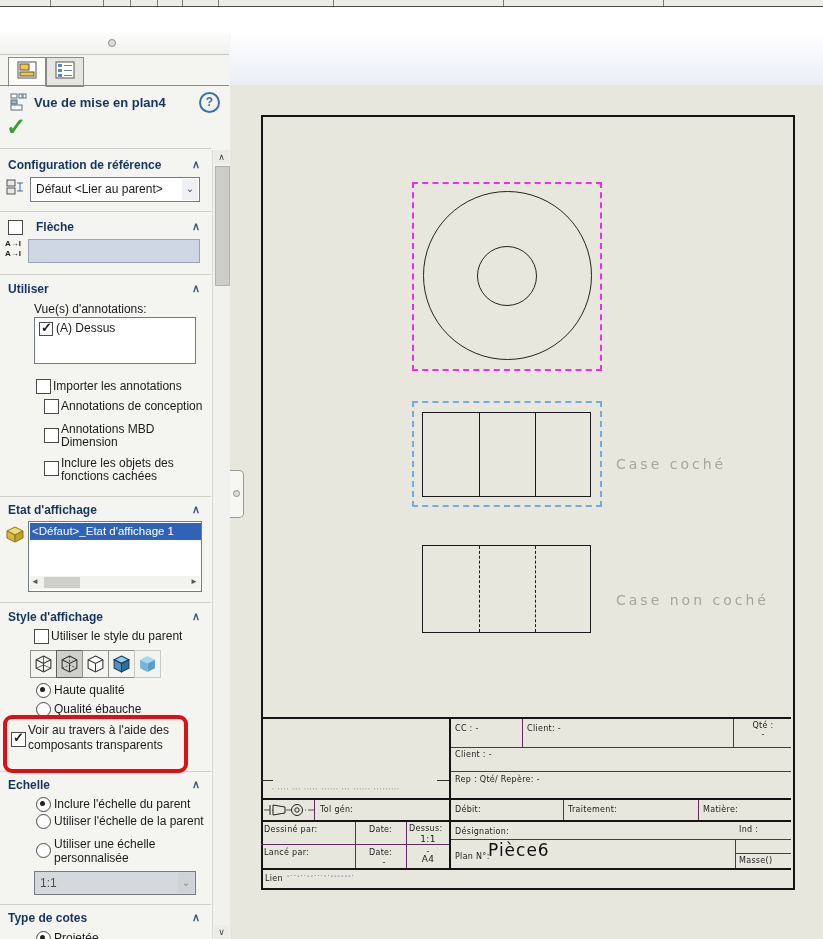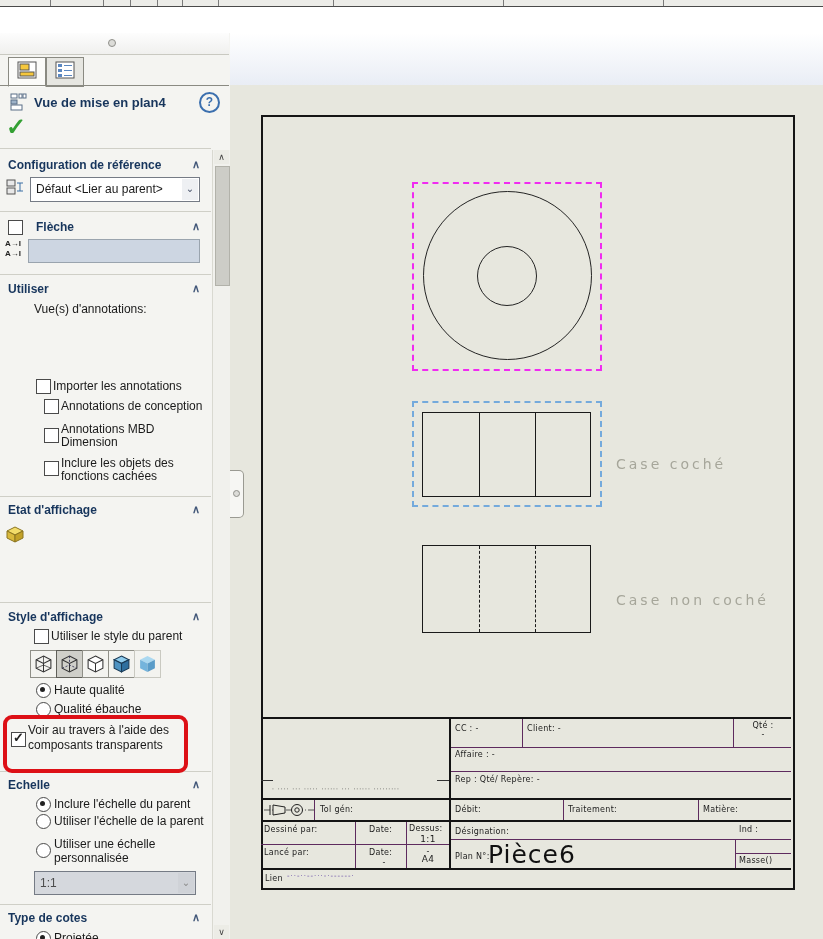--- a/index.html
+++ b/index.html
@@ -49,21 +49,21 @@
   .circle{position:absolute;border:1.4px solid #242424;border-radius:50%}
   .draw-rect{position:absolute;border:1.5px solid #1a1a1a}
   .vline-solid{position:absolute;width:1.5px;background:#1a1a1a}
   .vline-dash{position:absolute;width:0;border-left:1.5px dashed #1a1a1a}
   .case-label{position:absolute;font-size:14px;letter-spacing:3px;color:#a6a69a;font-family:"DejaVu Sans",sans-serif;white-space:nowrap}
   
   #tblock{position:absolute;left:31px;top:684px;width:530px;height:171px;border-top:2px solid #141414}
   .thin{position:absolute;background:#5e2b5e}
   .thick{position:absolute;background:#141414}
   .tbt{position:absolute;font-size:8px;color:#1c1c1c;letter-spacing:.3px;white-space:nowrap;font-family:"DejaVu Sans",sans-serif}
-  .tbt-big{position:absolute;font-size:25px;color:#101010;letter-spacing:1px;white-space:nowrap;font-family:"DejaVu Sans",sans-serif}
+  .tbt-big{position:absolute;font-size:17px;color:#101010;letter-spacing:1px;white-space:nowrap;font-family:"DejaVu Sans",sans-serif}
   .tbt-tiny{position:absolute;font-size:6px;color:#44334a;letter-spacing:1px;white-space:nowrap;font-family:"DejaVu Sans",sans-serif}
   .ctick{position:absolute;height:1px;background:#333;width:12px}
 </style>
 </head>
 <body>
 
 <div id="screen">
 
   <div class="abs" id="toolbar-strip">
     <div class="tb-tick" style="left:50px"></div>
@@ -145,20 +145,24 @@
     <div class="abs" style="left:5px;top:206px;font-size:8px;font-weight:bold;color:#222;line-height:10px">
       <div>A→I</div>
         <div>A→I</div>
     </div>
     <div class="abs" style="left:28px;top:206px;width:170px;height:22px;background:#cdd6e2;border:1px solid #9aa4ae"></div>
     <div class="divider" style="top:241px"></div>
 
     <div class="hdr" style="left:8px;top:249px">Utiliser</div>
     <div class="chev" style="left:192px;top:249px">∧</div>
     <div class="lbl" style="left:34px;top:269px">Vue(s) d'annotations:</div>
+    <div class="listbox" style="left:34px;top:284px;width:160px;height:45px">
+      <div class="cb checked" style="left:4px;top:4px;width:12px;height:12px"></div>
+      <div class="lbl" style="left:21px;top:3px">(A) Dessus</div>
+    </div>
     <div class="cb" style="left:36px;top:346px"></div>
     <div class="lbl" style="left:53px;top:346px">Importer les annotations</div>
     <div class="cb" style="left:44px;top:366px"></div>
     <div class="lbl" style="left:61px;top:366px">Annotations de conception</div>
     <div class="cb" style="left:44px;top:395px"></div>
     <div class="lbl" style="left:61px;top:389px">Annotations MBD</div>
     <div class="lbl" style="left:61px;top:402px">Dimension</div>
     <div class="cb" style="left:44px;top:428px"></div>
     <div class="lbl" style="left:61px;top:423px">Inclure les objets des</div>
     <div class="lbl" style="left:61px;top:436px">fonctions cachées</div>
@@ -166,20 +170,28 @@
 
     <div class="hdr" style="left:8px;top:470px">Etat d'affichage</div>
     <div class="chev" style="left:192px;top:470px">∧</div>
     <span class="abs" style="left:3px;top:491px">
       <svg width="23" height="19" viewBox="0 0 23 19">
           <polygon points="4,7 12,3 20,7 12,11" fill="#f2dc6a" stroke="#8a7420"></polygon>
           <polygon points="4,7 12,11 12,18 4,14" fill="#d9b93c" stroke="#8a7420"></polygon>
           <polygon points="20,7 12,11 12,18 20,14" fill="#c2a128" stroke="#8a7420"></polygon>
         </svg>
     </span>
+    <div class="listbox" style="left:28px;top:488px;width:172px;height:69px">
+      <div class="abs" style="left:1px;top:1px;width:169px;height:17px;background:#2e63b8;color:#fff;font-size:11.5px;line-height:17px;padding-left:2px;overflow:hidden;white-space:nowrap">&lt;Défaut&gt;_Etat d'affichage 1</div>
+      <div class="abs" style="left:1px;top:54px;width:170px;height:13px;background:#f2f2ee">
+        <div class="abs" style="left:1px;top:1px;font-size:8px;color:#555">◄</div>
+        <div class="abs" style="left:14px;top:1px;width:36px;height:11px;background:#cfcfc9"></div>
+        <div class="abs" style="right:2px;top:1px;font-size:8px;color:#555">►</div>
+      </div>
+    </div>
     <div class="divider" style="top:569px"></div>
 
     <div class="hdr" style="left:8px;top:577px">Style d'affichage</div>
     <div class="chev" style="left:192px;top:577px">∧</div>
     <div class="cb" style="left:34px;top:596px"></div>
     <div class="lbl" style="left:51px;top:596px">Utiliser le style du parent</div>
     <div class="abs" style="left:30px;top:617px;width:140px;height:26px">
       <div class="style-btn" style="left:0">
         <svg width="19" height="19" viewBox="0 0 18 18">
             <polygon points="9,1 16,4.5 16,12.5 9,16 2,12.5 2,4.5" fill="none" stroke="#333"></polygon>
@@ -319,21 +331,21 @@
             <line x1="6" y1="3" x2="6" y2="13" stroke="#222"></line>
             <circle cx="33" cy="8" r="5.5" fill="#e7e7de" stroke="#222"></circle>
             <circle cx="33" cy="8" r="2.2" fill="none" stroke="#222"></circle>
           </svg>
       </span>
 
       <div class="tbt" style="left:194px;top:5px">CC : -</div>
       <div class="tbt" style="left:266px;top:5px">Client: -</div>
       <div class="tbt" style="left:474px;top:2px;width:56px;text-align:center">Qté :</div>
       <div class="tbt" style="left:474px;top:11px;width:56px;text-align:center">-</div>
-      <div class="tbt" style="left:194px;top:31px">Affaire :   -</div>
+      <div class="tbt" style="left:194px;top:31px">Client :   -</div>
       <div class="tbt" style="left:194px;top:56px">Rep  : Qté/ Repère:  -</div>
       <div class="tbt" style="left:59px;top:86px">Tol gén:</div>
       <div class="tbt" style="left:194px;top:86px">Débit:</div>
       <div class="tbt" style="left:307px;top:86px">Traitement:</div>
       <div class="tbt" style="left:442px;top:86px">Matière:</div>
       <div class="tbt" style="left:3px;top:106px">Dessiné par:</div>
       <div class="tbt" style="left:108px;top:106px">Date:</div>
       <div class="tbt" style="left:148px;top:105px">Dessus:</div>
       <div class="tbt" style="left:146px;top:115px;width:42px;text-align:center;font-size:9px">1:1</div>
       <div class="tbt" style="left:146px;top:128px;width:42px;text-align:center">-</div>

